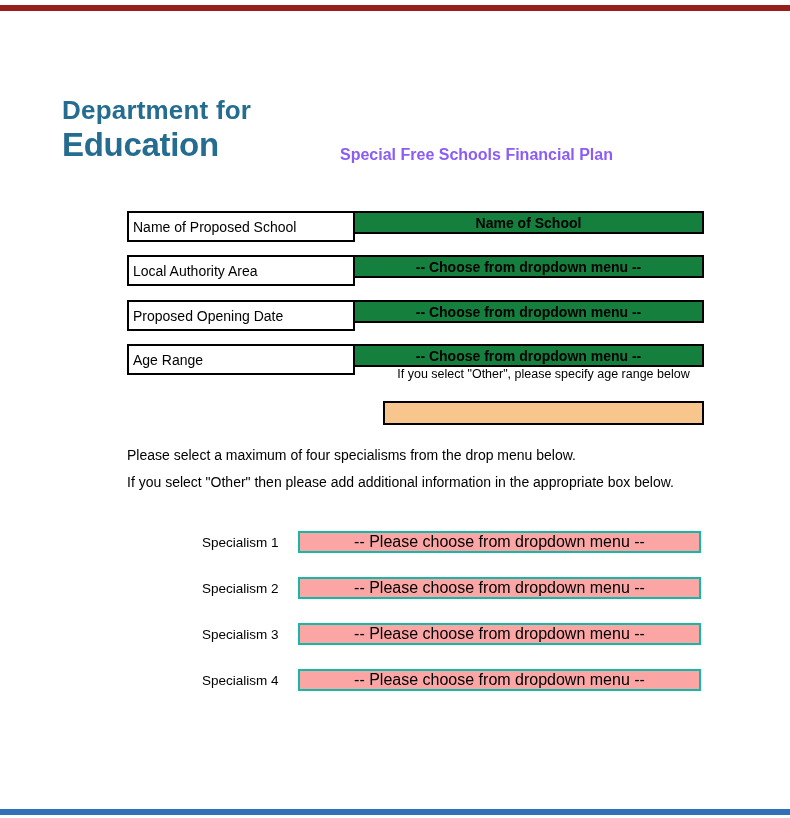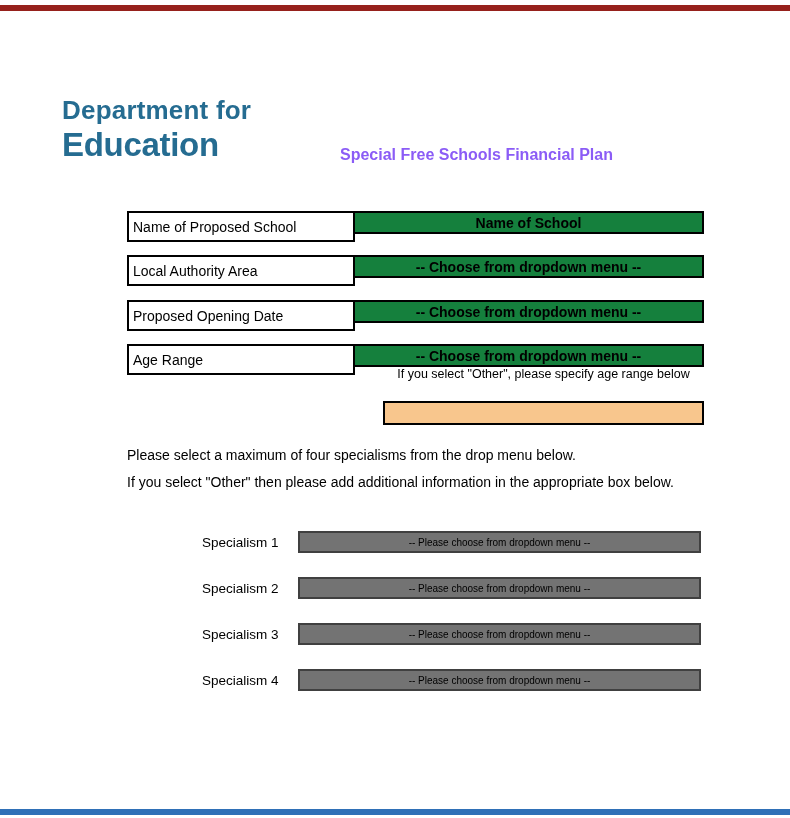--- a/index.html
+++ b/index.html
@@ -76,22 +76,22 @@
     font-size: 14px; color: #000; line-height: 24px;
   }
   .spec-row { position: absolute; left: 202px; width: 499px; height: 22px; }
   .spec-label {
     position: absolute; left: 0; top: 0; height: 22px;
     font-size: 13.5px; color: #000;
     display: flex; align-items: center; white-space: nowrap;
   }
   .spec-box {
     position: absolute; left: 96px; top: 0; width: 403px; height: 22px;
-    background: #737373; border: 2px solid #404040;
-    font-size: 10px; color: #000;
+    background: #fca5a5; border: 2px solid #14b8a6;
+    font-size: 16px; color: #000;
     display: flex; align-items: center; justify-content: center;
     white-space: nowrap;
   }
   .spec-1 { top: 531px; }
   .spec-2 { top: 577px; text-align: center; }
   .spec-3 { top: 623px; }
   .spec-4 { top: 669px; }
 </style>
 </head>
 <body>

